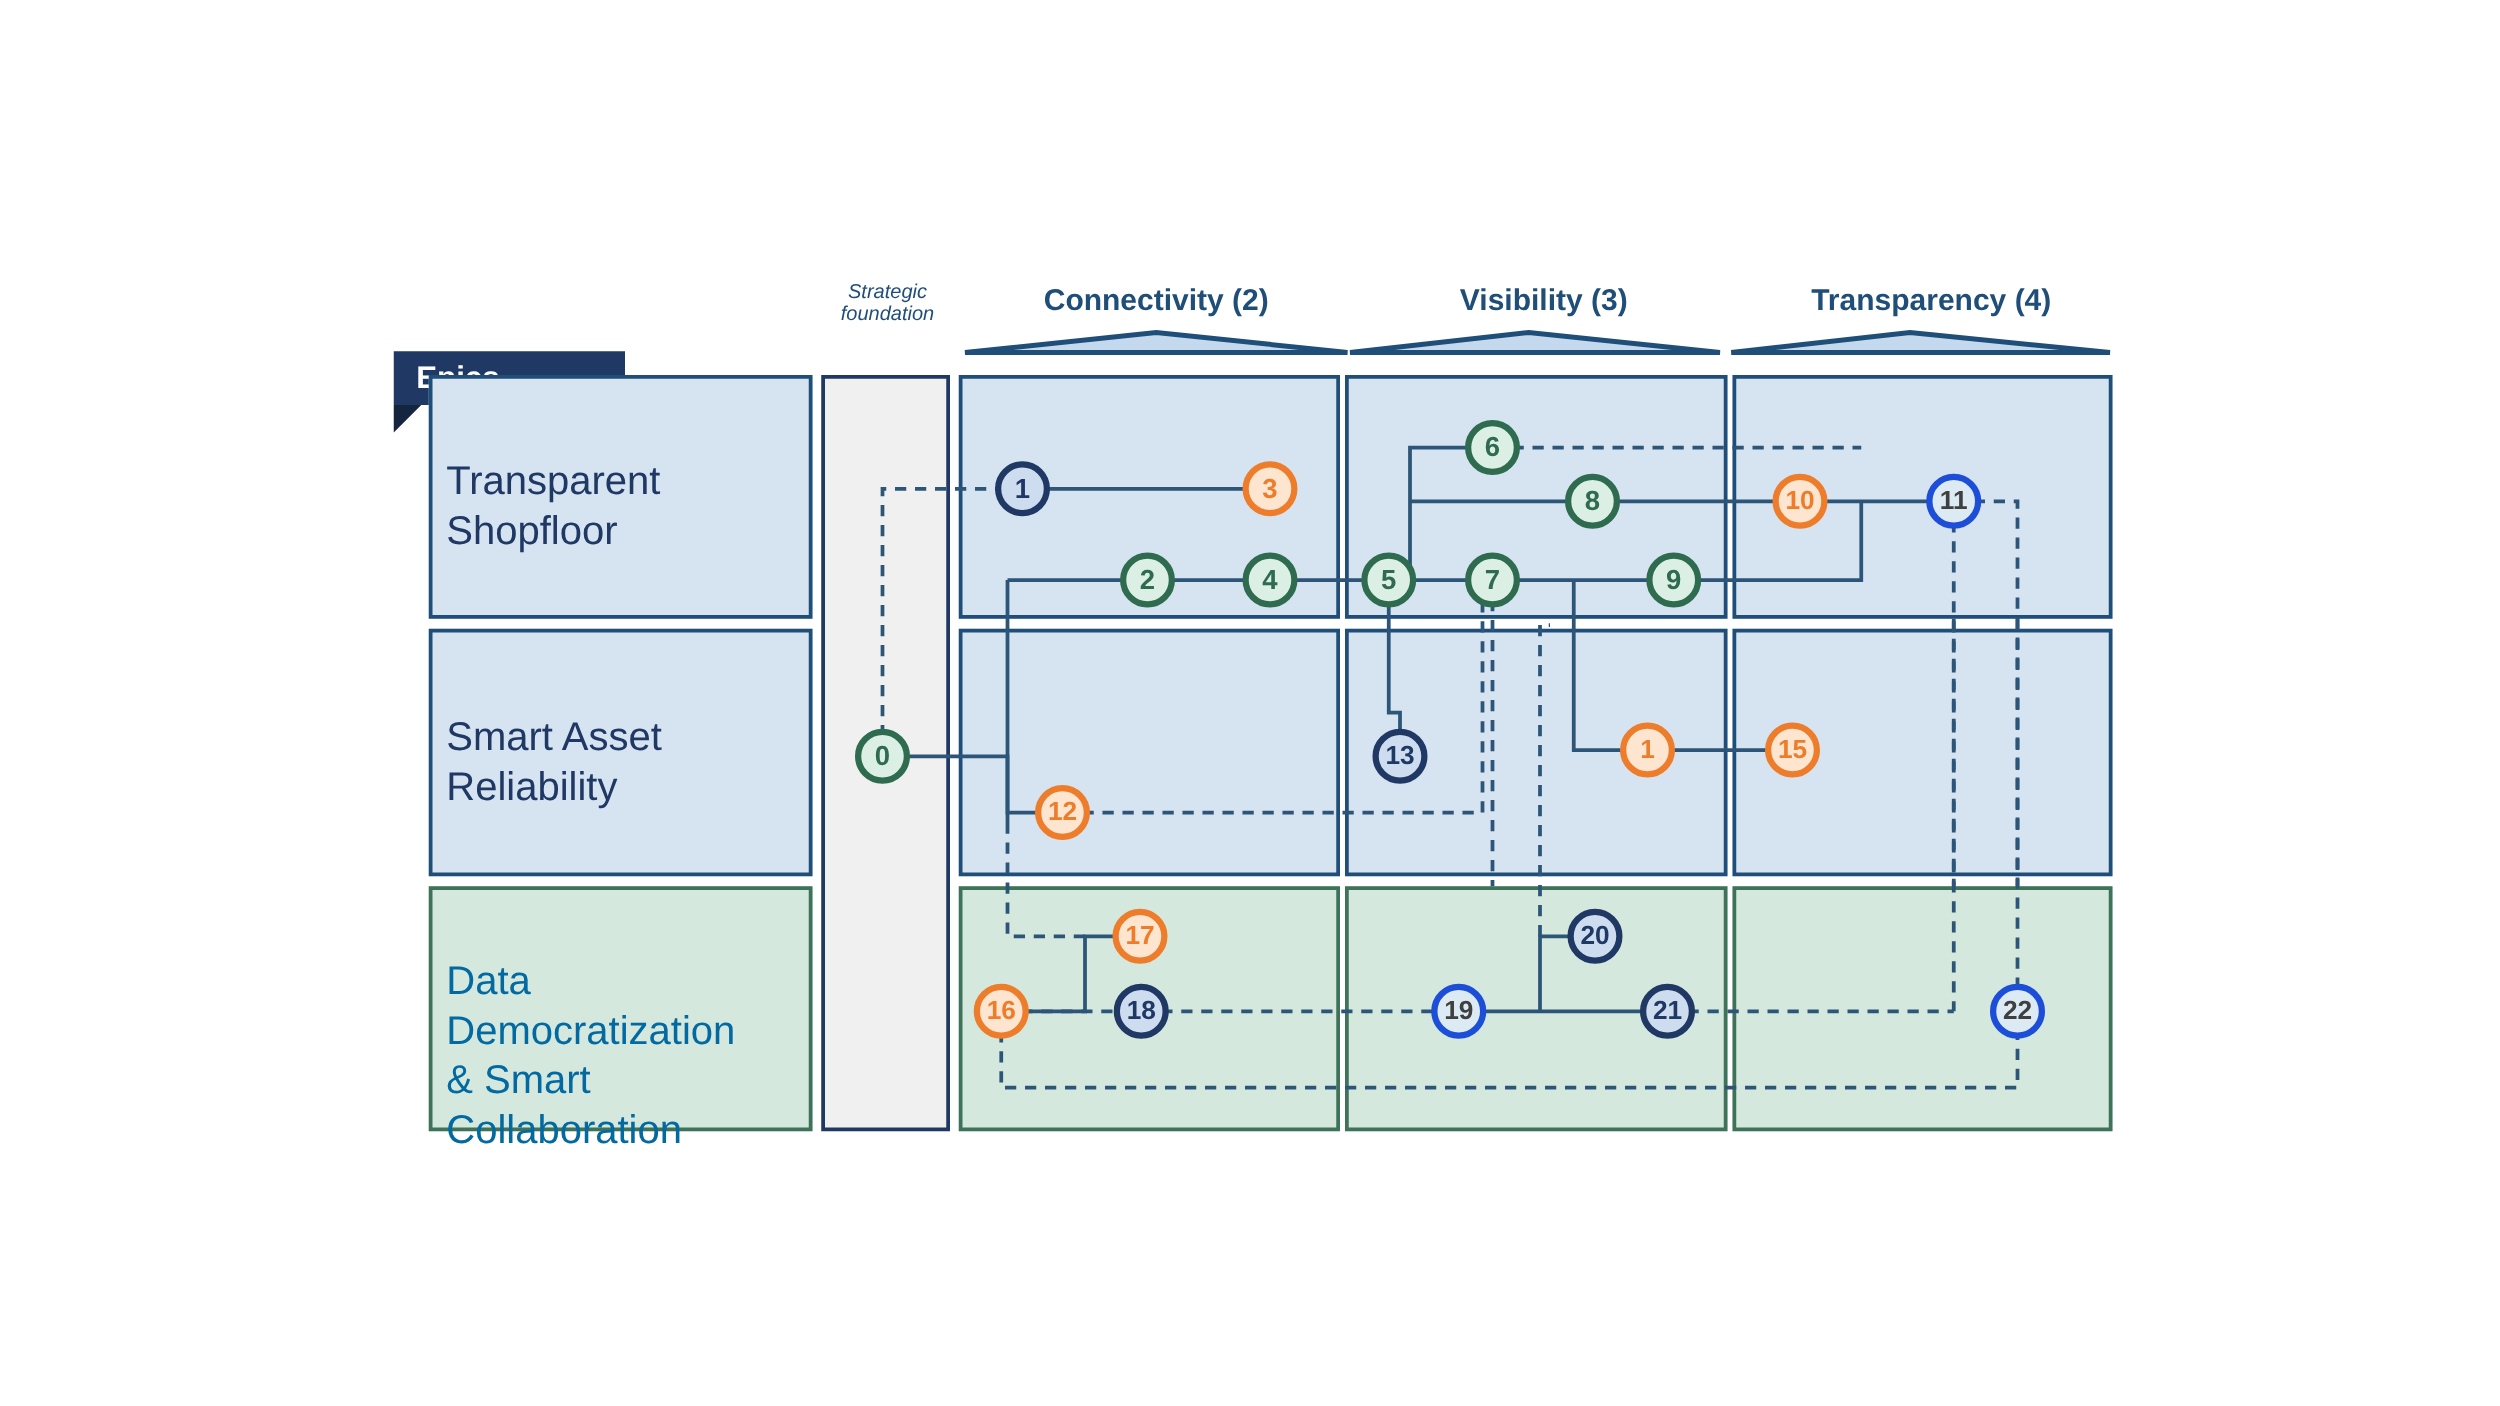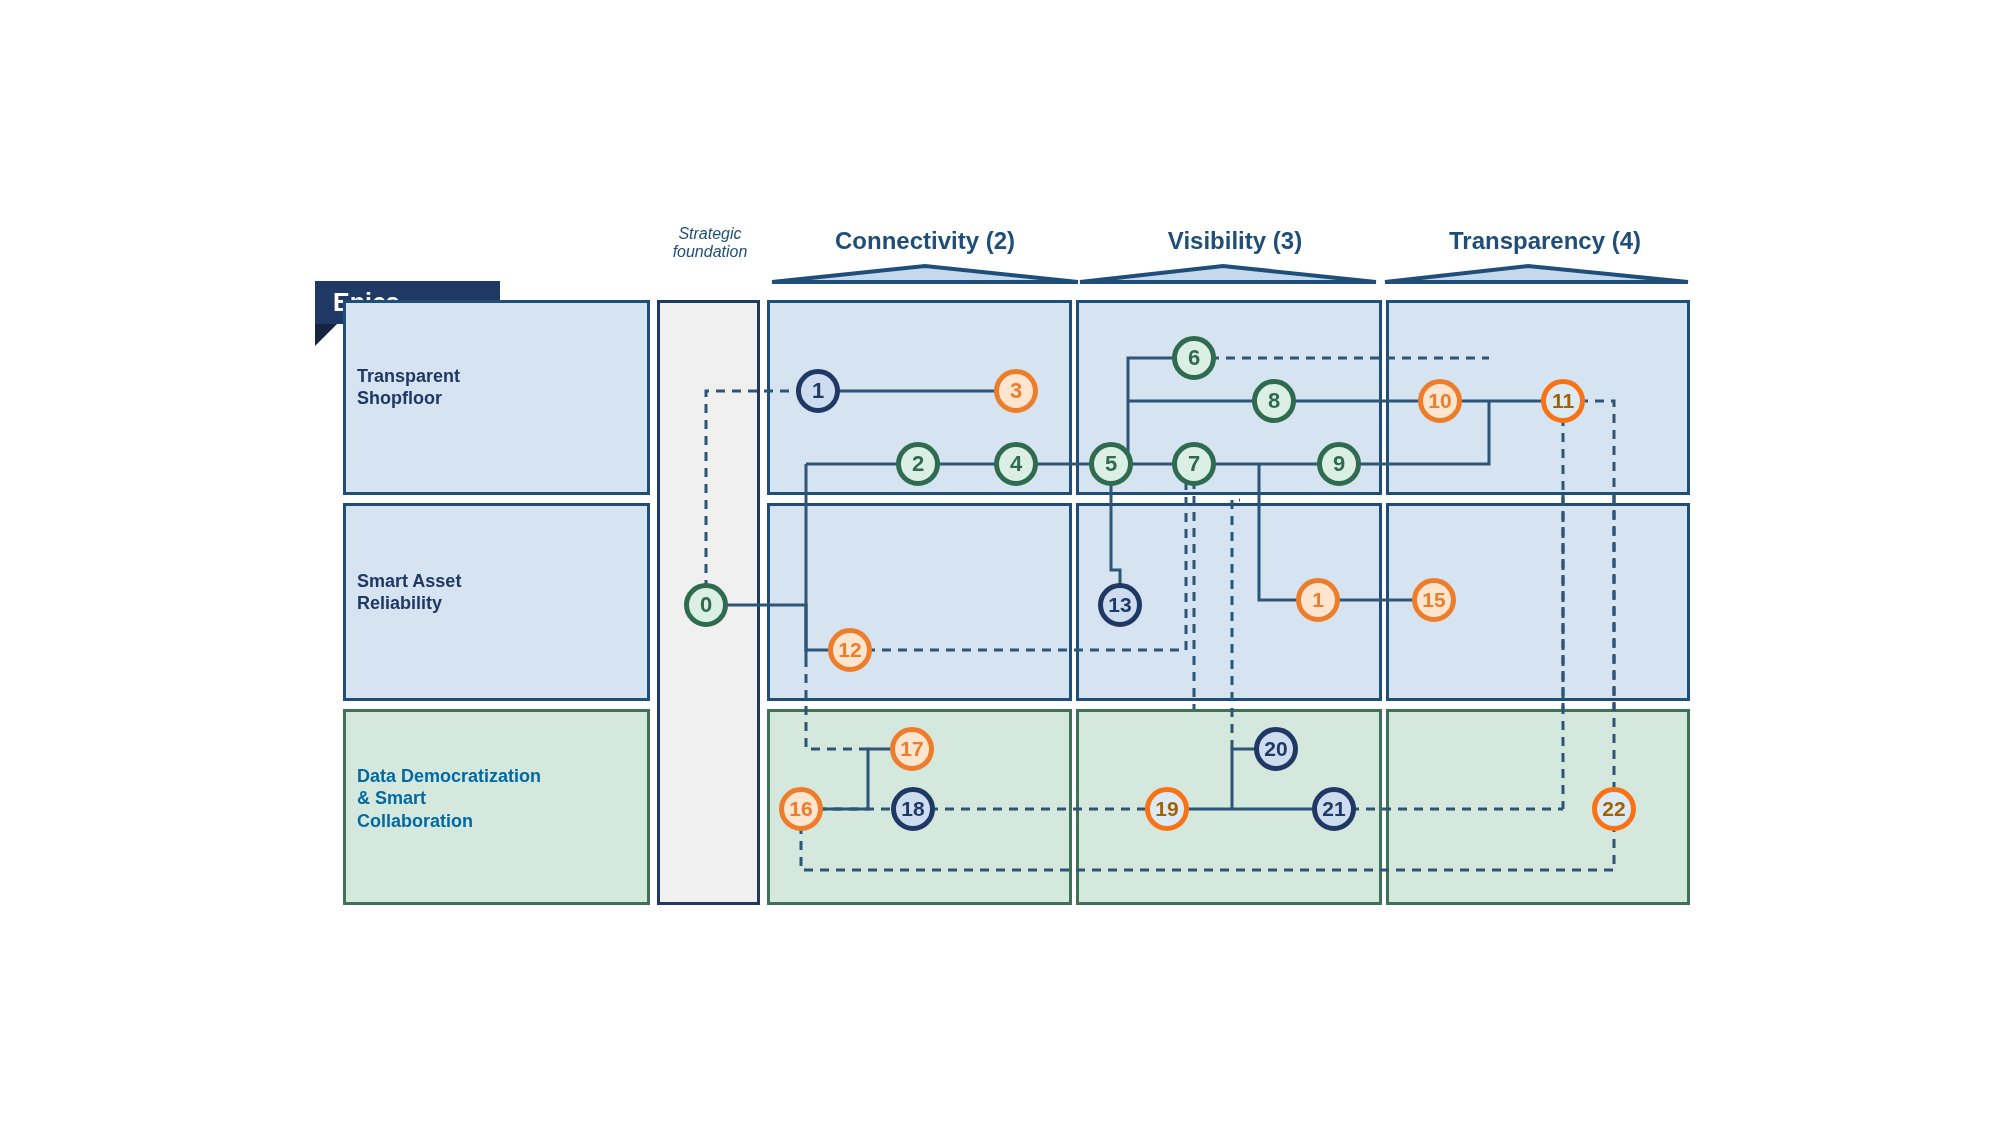--- a/index.html
+++ b/index.html
@@ -14,33 +14,33 @@
   .epics-tab{position:absolute;background:#1F3864;color:#fff;font-weight:bold;font-size:25px;
              display:flex;align-items:center;padding-left:18px;box-sizing:border-box;}
   .epics-fold{position:absolute;width:0;height:0;border-left:22px solid #15253f;border-bottom:22px solid transparent;}
 
   
   .cell{position:absolute;box-sizing:border-box;}
   .cell.blue{background:#D6E3F0;border:3px solid #1F4E79;}
   .cell.green{background:#D4E8DE;border:3px solid #3E7359;}
   .cell.grey{background:#F0F0F0;border:3px solid #1F3864;}
 
-  .epic-label{position:absolute;font-weight:bold;font-size:18px;line-height:1.24;}
+  .epic-label{position:absolute;font-weight:normal;font-size:32px;line-height:1.24;}
   .epic-label.blue{color:#1F3864;}
   .epic-label.green{color:#0369a1;}
 
   
   svg.overlay{position:absolute;left:0;top:0;width:2000px;height:1125px;pointer-events:none;}
 
   
   .node{position:absolute;border-radius:50%;box-sizing:border-box;
         display:flex;align-items:center;justify-content:center;
         font-weight:bold;font-size:22px;transform:translate(-50%,-50%);}
   .n-navy  {background:#CDDDEF;border:5px solid #1F3864;color:#1F3864;}
-  .n-blue  {background:#DCEAF4;border:5px solid #f97316;color:#a16207;}
+  .n-blue  {background:#DCEAF4;border:5px solid #1d4ed8;color:#404040;}
   .n-green {background:#DCEFE4;border:5px solid #2E6B4F;color:#2E6B4F;}
   .n-orange{background:#FDE5D0;border:5px solid #ED7D2B;color:#ED7D2B;}
   .node.wide{font-size:21px;}
 </style>
 </head>
 <body>
 
 <div id="stage">
 
   <div class="col-head italic" style="left:640px;top:225px;width:140px;">

